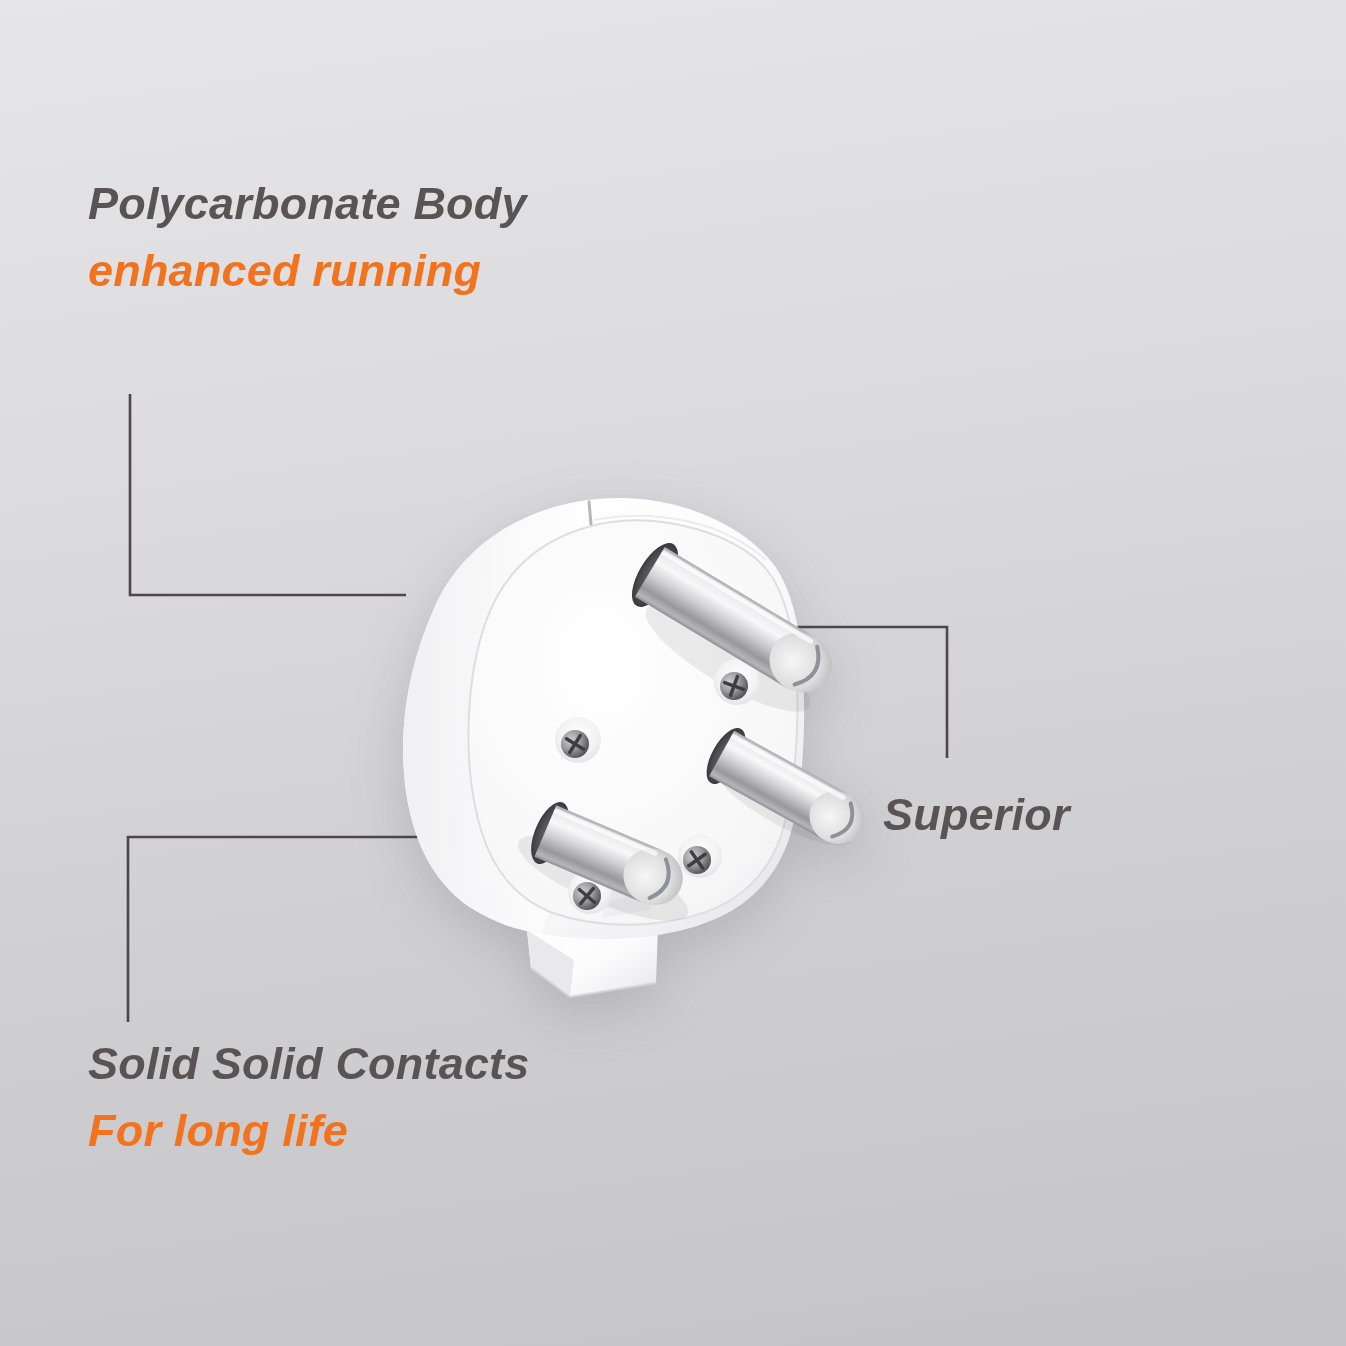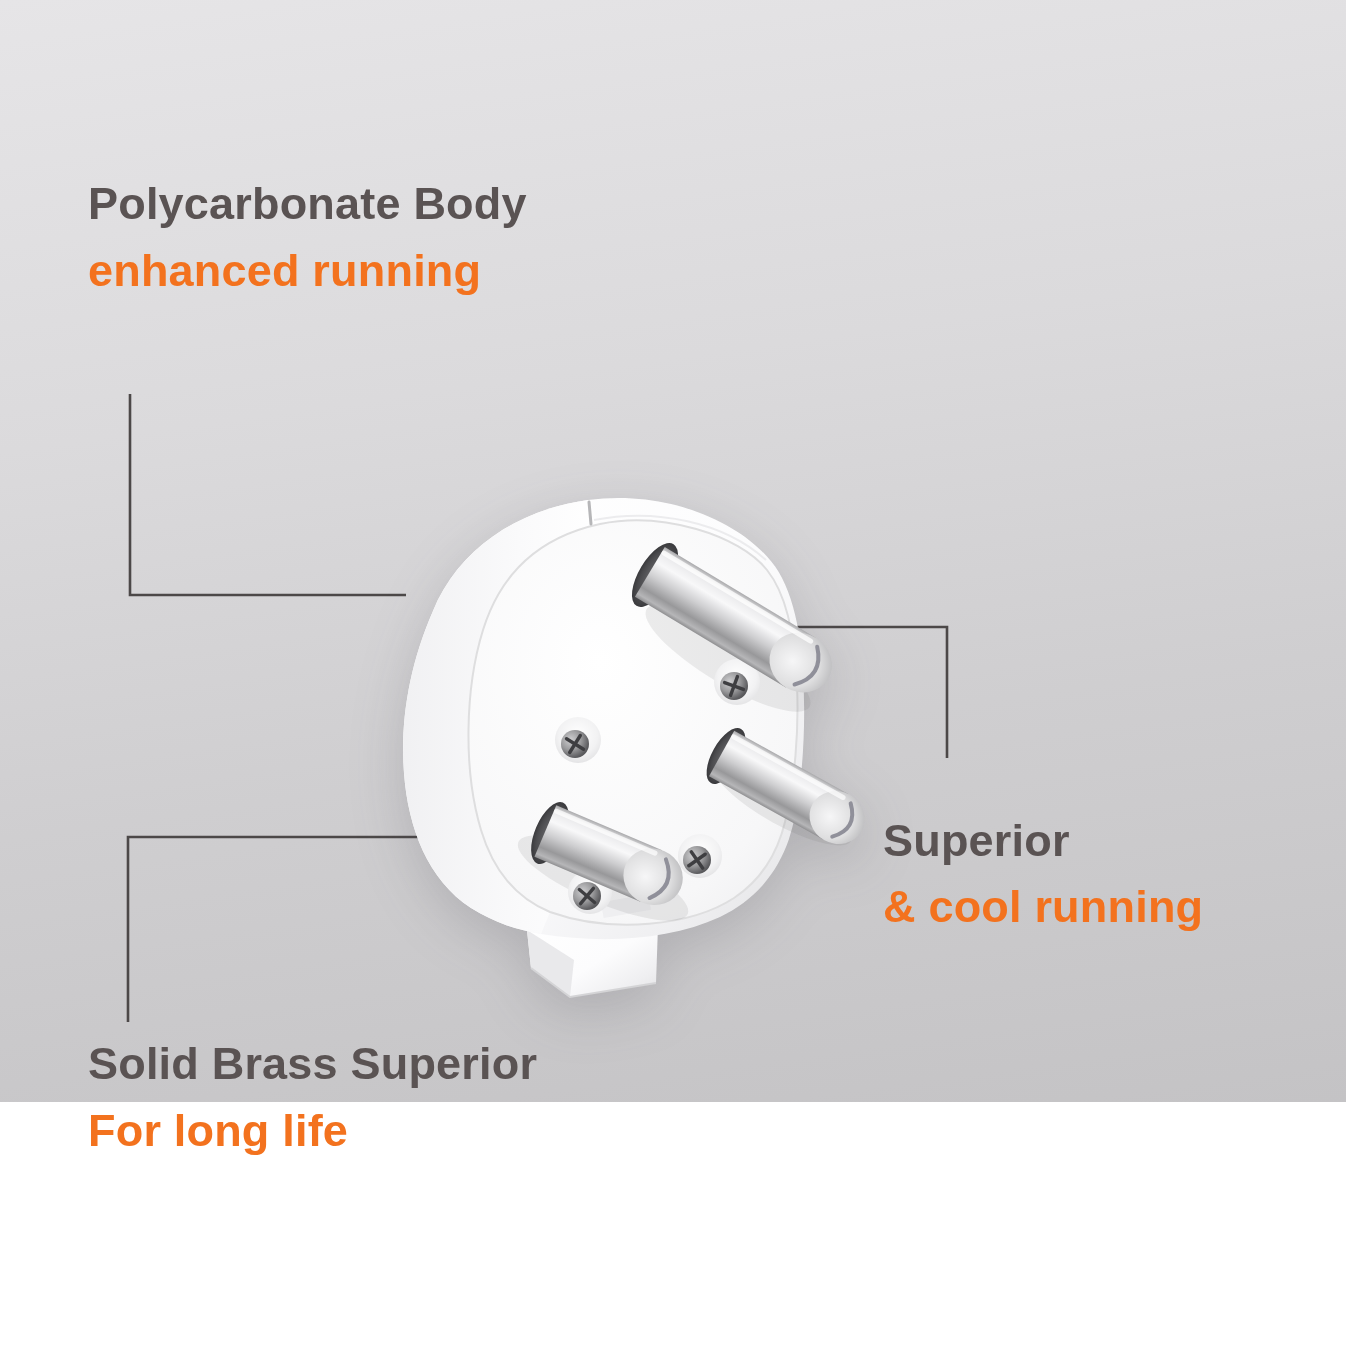--- a/index.html
+++ b/index.html
@@ -1,39 +1,40 @@
 <!DOCTYPE html>
 <html style="--background-top: #e6e5e7; --background-bottom: #c4c3c5; --heading: #5a5353; --accent: #f3721e; --callout-line: #4c4848;"><head>
 <meta charset="utf-8">
 <style>
   html,body{margin:0;padding:0;}
   body{
     width:1346px;height:1346px;overflow:hidden;
     font-family:"Liberation Sans",sans-serif;
   }
   .canvas{
-    position:relative;width:1346px;height:1102px;
+    position:relative;width:1346px;height:1346px;
     background:linear-gradient(172deg,
       var(--background-top,#e6e5e7) 0%,
       #dbdadc 35%,
       #cfcED0 65%,
       var(--background-bottom,#c4c3c5) 100%);
+    font-style:italic;
   }
   .feature{
     position:absolute;
     font-size:45px;
     font-weight:700;
     line-height:67px;
     letter-spacing:.2px;
     white-space:nowrap;
   }
   .feature .title{color:var(--heading,#5a5353);}
   .feature .sub{color:var(--accent,#f3721e);}
   .f-top-left{left:88px;top:170px;}
-  .f-right{left:883px;top:808px;line-height:66px;}
+  .f-right{left:883px;top:782px;line-height:66px;}
   .f-bottom-left{left:88px;top:1030px;}
   svg.lines{position:absolute;left:0;top:0;width:1346px;height:1346px;}
   svg.lines polyline{fill:none;stroke:var(--callout-line,#4c4848);stroke-width:2.6px;}
   svg.plug{
     position:absolute;left:398px;top:468px;width:505px;height:565px;
     filter:drop-shadow(0 16px 26px rgba(70,70,80,.20));
   }
 </style>
 </head>
 <body>
@@ -192,21 +193,20 @@
     </g>
   </svg>
 
   <div class="feature f-top-left">
     <div class="title">Polycarbonate Body</div>
     <div class="sub">enhanced running</div>
   </div>
 
   <div class="feature f-right">
     <div class="title">Superior</div>
-    <div class="sub">&amp; cool running</div>
   </div>
 
   <div class="feature f-bottom-left">
-    <div class="title">Solid Brass Superior</div>
+    <div class="title">Solid Solid Contacts</div>
     <div class="sub">For long life</div>
   </div>
 
 </div>
 
 </body></html>

